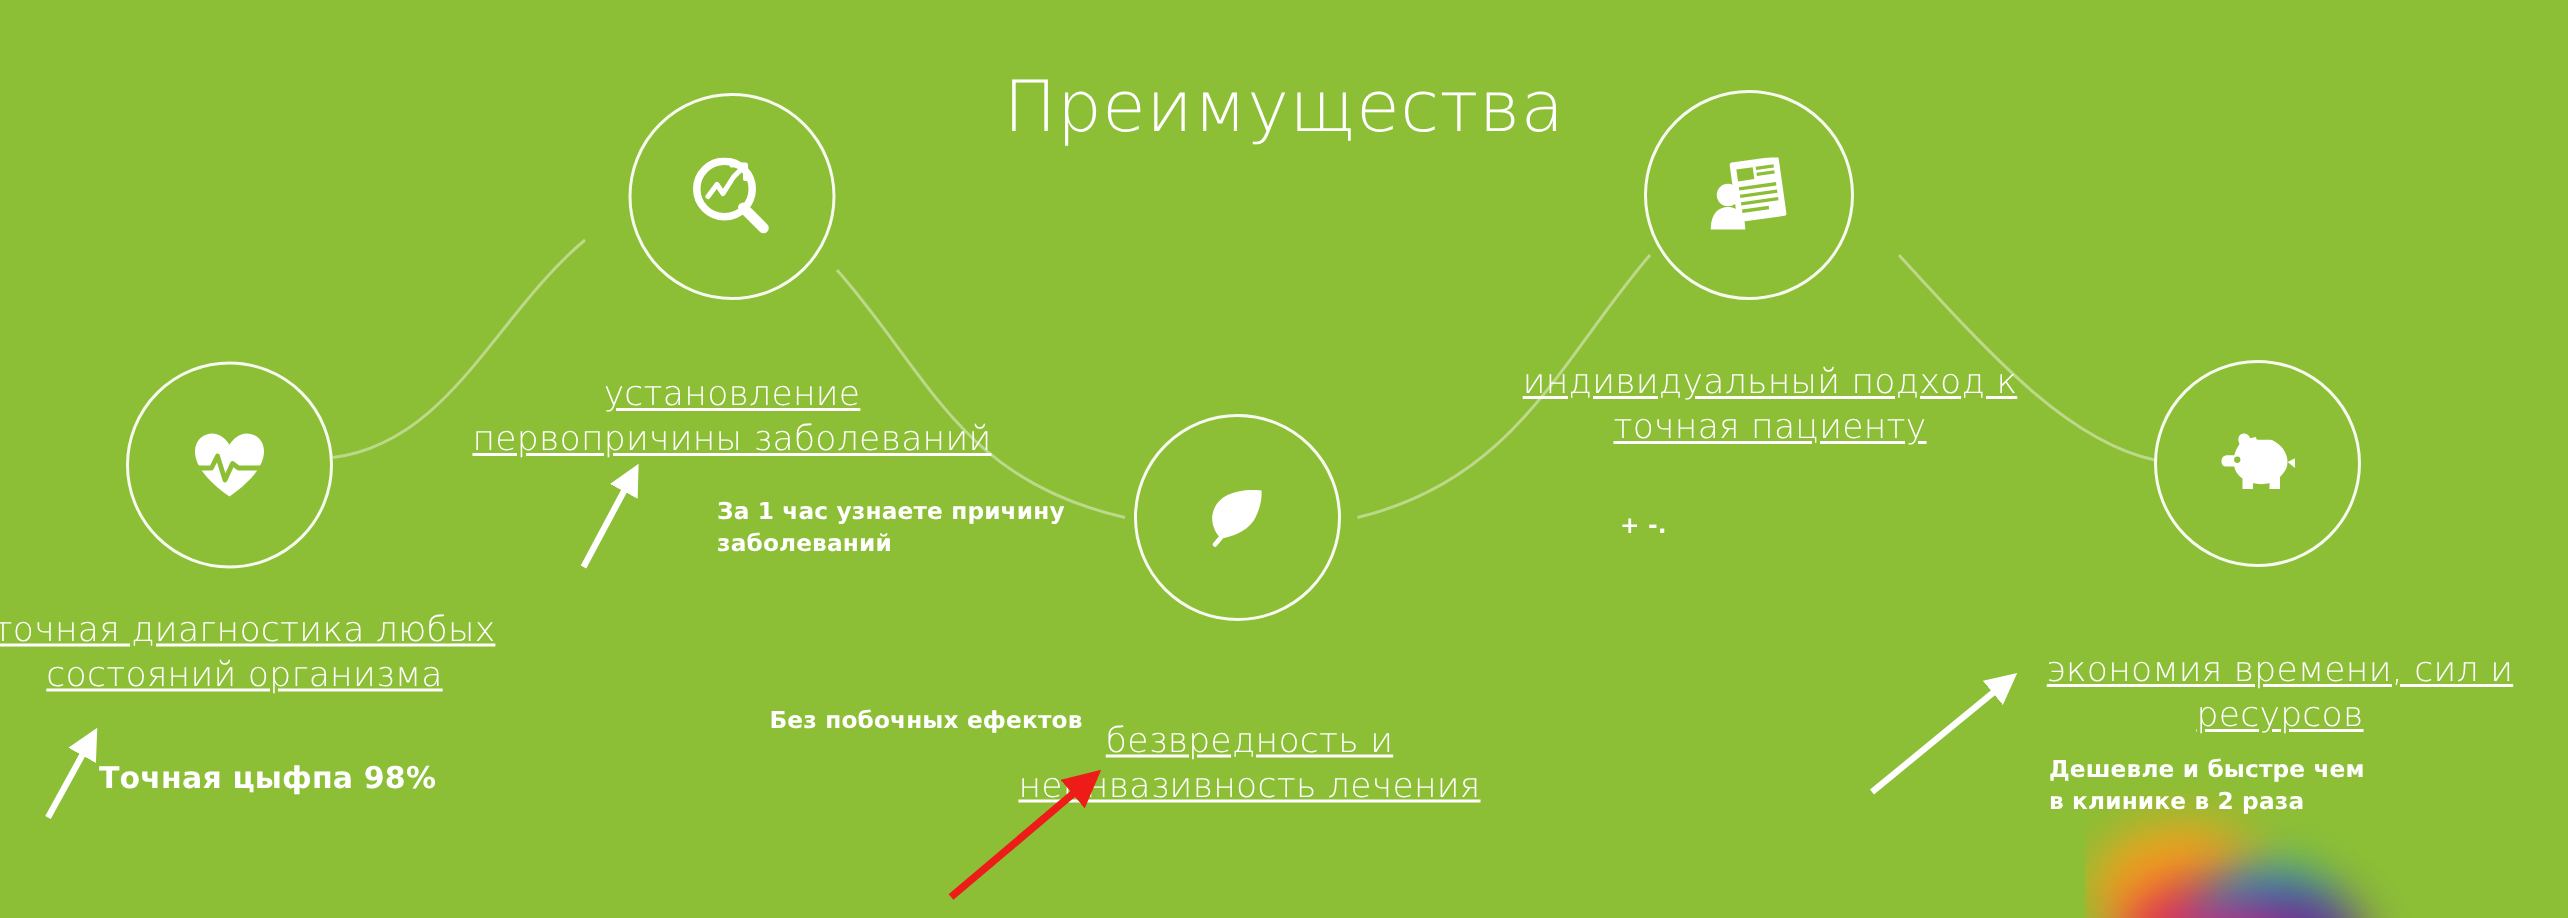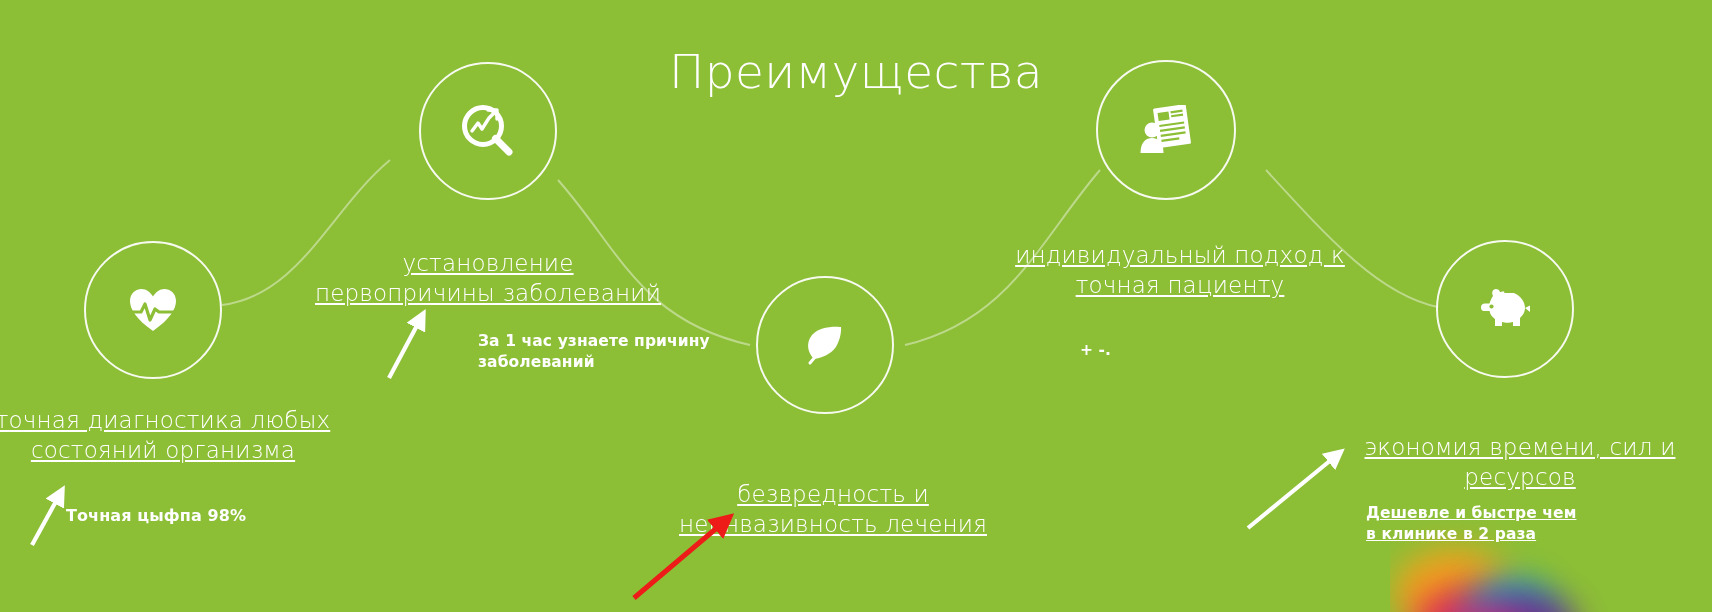--- a/index.html
+++ b/index.html
@@ -95,21 +95,21 @@
   
   .annotation {
     position: absolute;
     color: #ffffff;
     font-size: 15.5px;
     font-weight: 600;
     line-height: 1.38;
     letter-spacing: .1px;
   }
   .annotation.tiny {
-    font-size: 16px;
+    font-size: 20px;
     font-weight: 600;
   }
 
   
   #arrows {
     position: absolute;
     left: 0; top: 0;
     width: 1712px;
     height: 612px;
     pointer-events: none;
@@ -229,19 +229,20 @@
     <path d="M 634 598 L 725 521" stroke="#ee1c18" stroke-width="5" marker-end="url(#arrowRed)" fill="none"></path>
 
     <path d="M 1248 528 L 1337 455" stroke="#ffffff" stroke-width="4.2" marker-end="url(#arrowWhite)" fill="none"></path>
   </svg>
 
   <div class="annotation tiny" style="left: 66px; top: 505px; width: 260px; white-space: pre-line;">Точная цыфпа 98%</div>
 
   <div class="annotation" style="left: 434px; top: 331px; width: 250px; white-space: pre-line; margin-left: 44px;">За 1 час узнаете причину
 заболеваний</div>
 
+  <div class="annotation" style="left: 513px; top: 470px; width: 230px; white-space: pre-line;">Без побочных ефектов</div>
 
   <div class="annotation" style="left: 1080px; top: 340px; width: 90px; white-space: pre-line;">+ -.</div>
 
-  <div class="annotation" style="left: 1366px; top: 503px; width: 280px; white-space: pre-line; text-decoration: underline;">Дешевле и быстре чем
+  <div class="annotation" style="left: 1366px; top: 503px; width: 280px; white-space: pre-line;">Дешевле и быстре чем
 в клинике в 2 раза</div>
 
 </div>
 
 </body></html>

